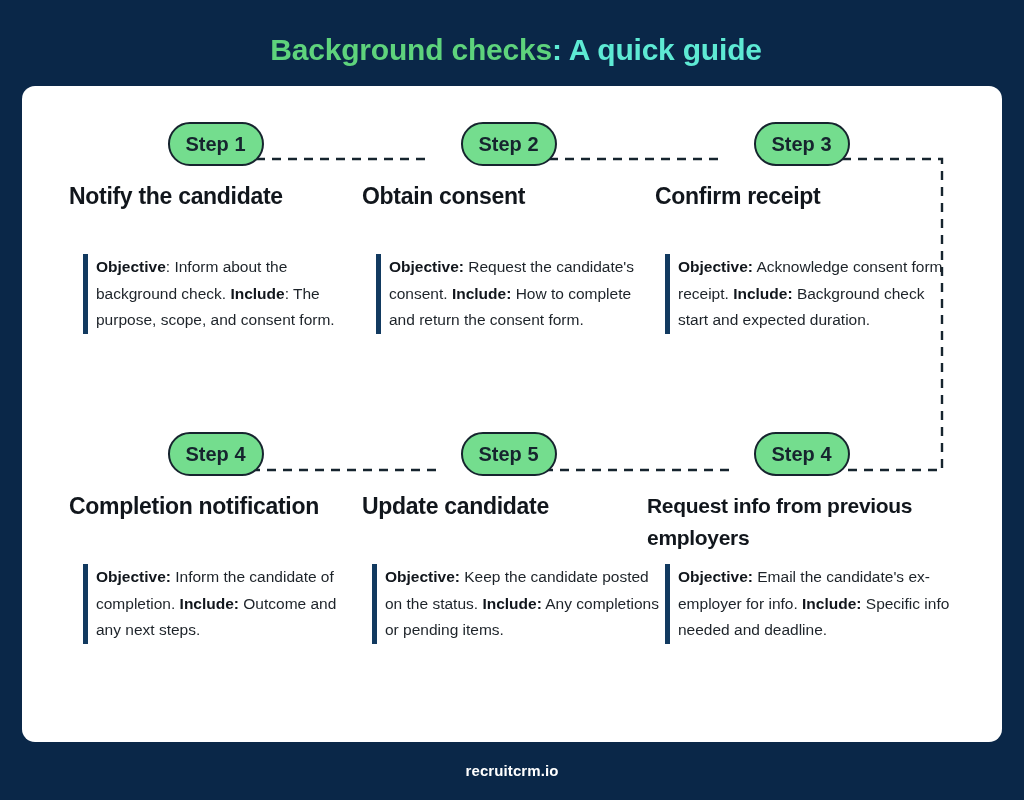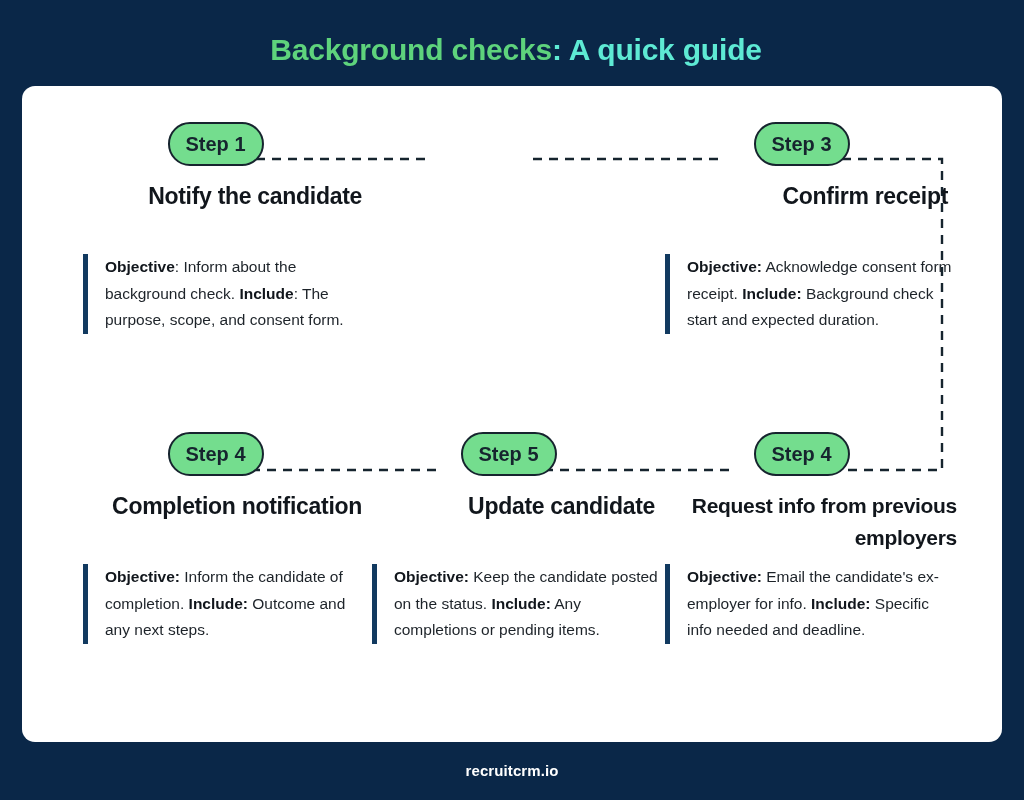--- a/index.html
+++ b/index.html
@@ -112,41 +112,41 @@
     text-align: center;
     white-space: nowrap;
   }
 
   
   .step-heading {
     position: absolute;
     top: 58px;
     left: 0;
     width: 293px;
-    text-align: right;
+    text-align: left;
     font-size: 23px;
     font-weight: bold;
     line-height: 32px;
     color: #11161c;
     letter-spacing: -0.3px;
   }
   .step-heading.wide {
     width: 310px;
     left: -8px;
     font-size: 21px;
   }
 
   
   .detail {
     position: absolute;
     top: 132px;
     left: 14px;
     width: 272px;
     border-left: 5px solid #123a60;
-    padding-left: 17px;
+    padding-left: 8px;
     box-sizing: border-box;
     font-size: 15.5px;
     line-height: 26.5px;
     color: #1d2329;
   }
   .detail.wide { width: 290px; left: 10px; }
   .detail b { font-weight: bold; color: #11161c; }
 
   
   .footer {
@@ -193,20 +193,30 @@
         <div class="badge-wrap">
           <div class="badge">Step 1</div>
         </div>
         <div class="step-heading">Notify the candidate</div>
         <div class="detail">
           <b>Objective</b><span>: Inform about the background check.</span>
           <b>Include</b><span>: The purpose, scope, and consent form.</span>
         </div>
       </div>
 
+      <div class="col col-b">
+        <div class="badge-wrap">
+          <div class="badge">Step 2</div>
+        </div>
+        <div class="step-heading">Obtain consent</div>
+        <div class="detail">
+          <b>Objective:</b><span> Request the candidate's consent.</span>
+          <b>Include:</b><span> How to complete and return the consent form.</span>
+        </div>
+      </div>
 
       <div class="col col-c">
         <div class="badge-wrap">
           <div class="badge">Step 3</div>
         </div>
         <div class="step-heading">Confirm receipt</div>
         <div class="detail wide">
           <b>Objective:</b><span> Acknowledge consent form receipt.</span>
           <b>Include:</b><span> Background check start and expected duration.</span>
         </div>

